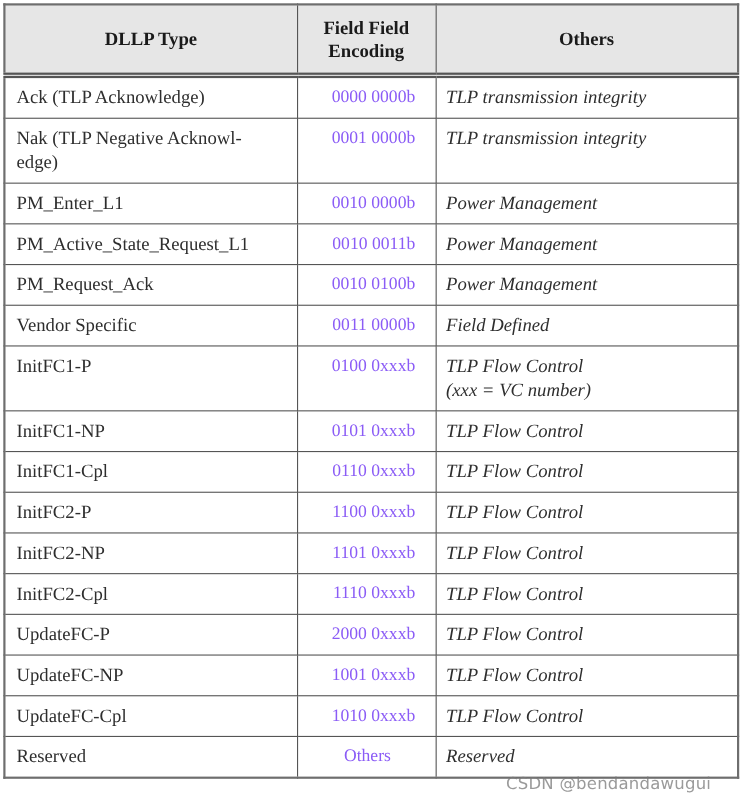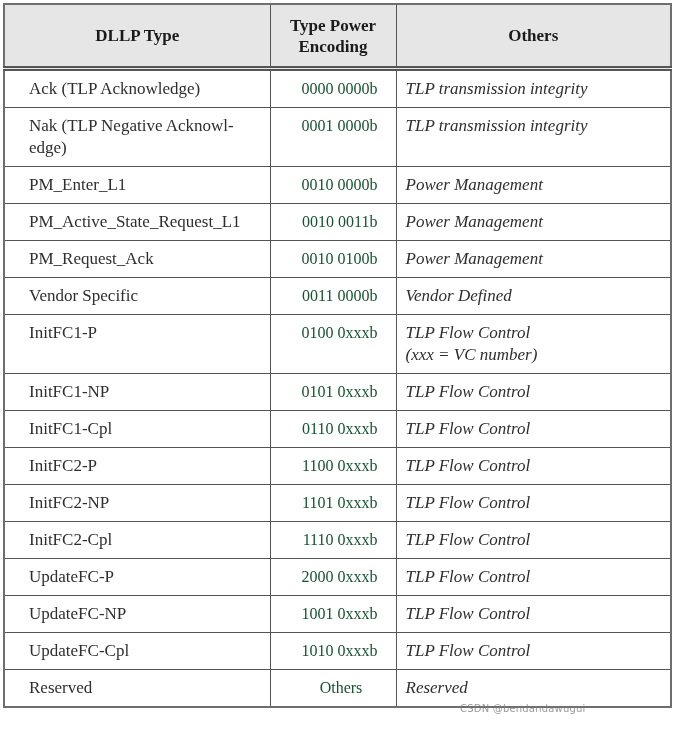--- a/index.html
+++ b/index.html
@@ -41,66 +41,66 @@
       height: 57px;
       padding: 2px 6px;
       border-left: 1.5px solid #555;
       border-right: 1.5px solid #555;
       border-bottom: 5px double #555;
     }
     td {
       font-size: 17px;
       line-height: 22px;
       vertical-align: top;
-      padding: 7px 8px 7px 24px;
+      padding: 7px 8px 7px 10px;
       border: 1.5px solid #555;
       color: #2e2e2e;
       height: 22px;
     }
     td.enc {
       text-align: right;
       padding-right: 18px;
       font-size: 16px;
-      color: #14532d;
+      color: #8b5cf6;
     }
     td.enc.center {
       text-align: center;
       padding-right: 8px;
     }
     td.purpose {
       padding-left: 9px;
       font-style: italic;
     }
     tr.tall td { height: 44px; }
     .watermark {
       position: absolute;
       left: 460px;
       top: 703px;
       font-family: "DejaVu Sans", sans-serif;
-      font-size: 10px;
+      font-size: 15px;
       color: rgba(120,120,120,0.75);
       letter-spacing: 0.2px;
       pointer-events: none;
     }
   </style>
 </head>
 <body>
 
 <div class="table-wrap">
   <table>
     <colgroup>
       <col class="c1">
         <col class="c2">
         <col class="c3">
     </colgroup>
     <thead>
       <tr>
         <th>DLLP Type</th>
         <th>
-          <span>Type Power</span><br>
+          <span>Field Field</span><br>
           <span>Encoding</span>
         </th>
         <th>Others</th>
       </tr>
     </thead>
     <tbody>
       <tr>
         <td>Ack (TLP Acknowledge)</td>
         <td class="enc">0000 0000b</td>
         <td class="purpose">TLP transmission integrity</td>
@@ -124,21 +124,21 @@
         <td class="purpose">Power Management</td>
       </tr>
       <tr>
         <td>PM_Request_Ack</td>
         <td class="enc">0010 0100b</td>
         <td class="purpose">Power Management</td>
       </tr>
       <tr>
         <td>Vendor Specific</td>
         <td class="enc">0011 0000b</td>
-        <td class="purpose">Vendor Defined</td>
+        <td class="purpose">Field Defined</td>
       </tr>
       <tr class="tall">
         <td>InitFC1-P</td>
         <td class="enc">0100 0xxxb</td>
         <td class="purpose">
           <span>TLP Flow Control</span><br>
           <span>(xxx = VC number)</span>
         </td>
       </tr>
       <tr>

